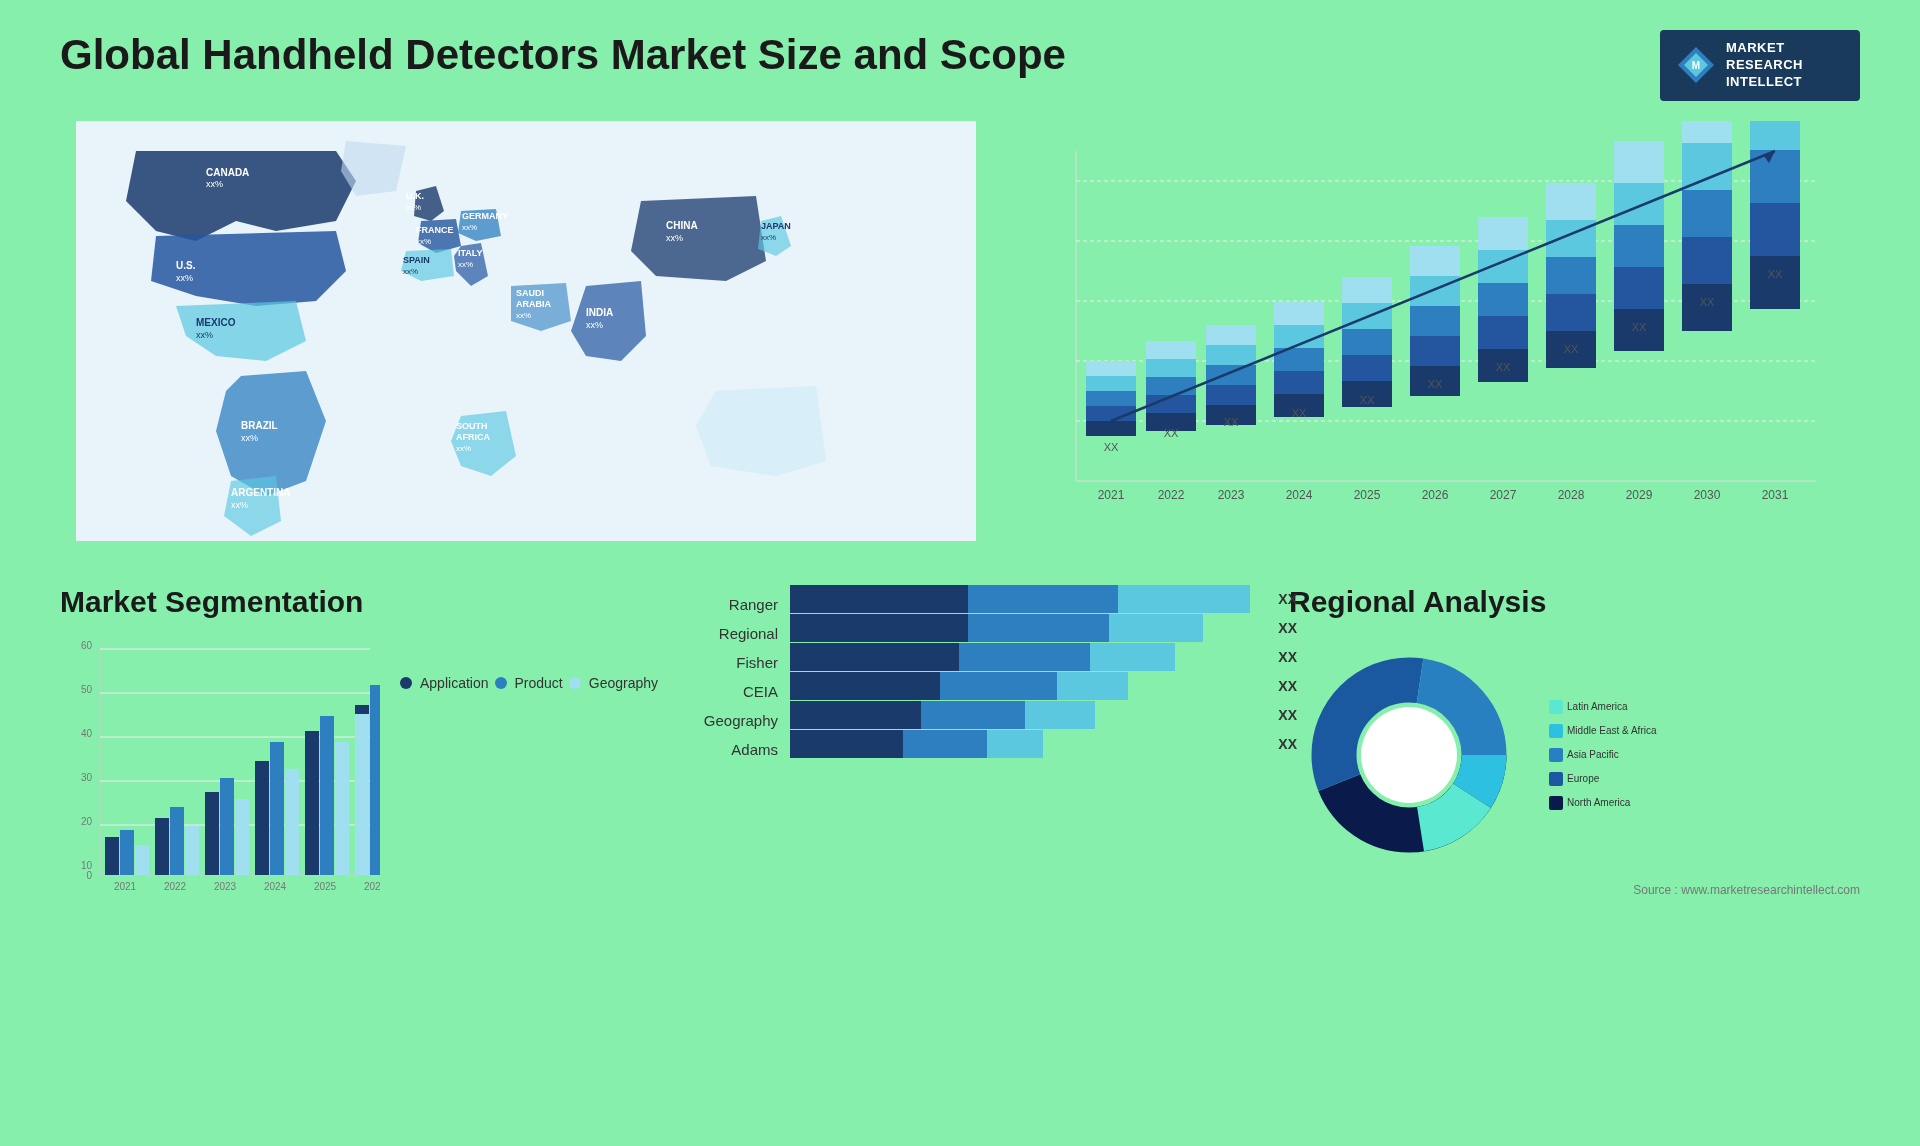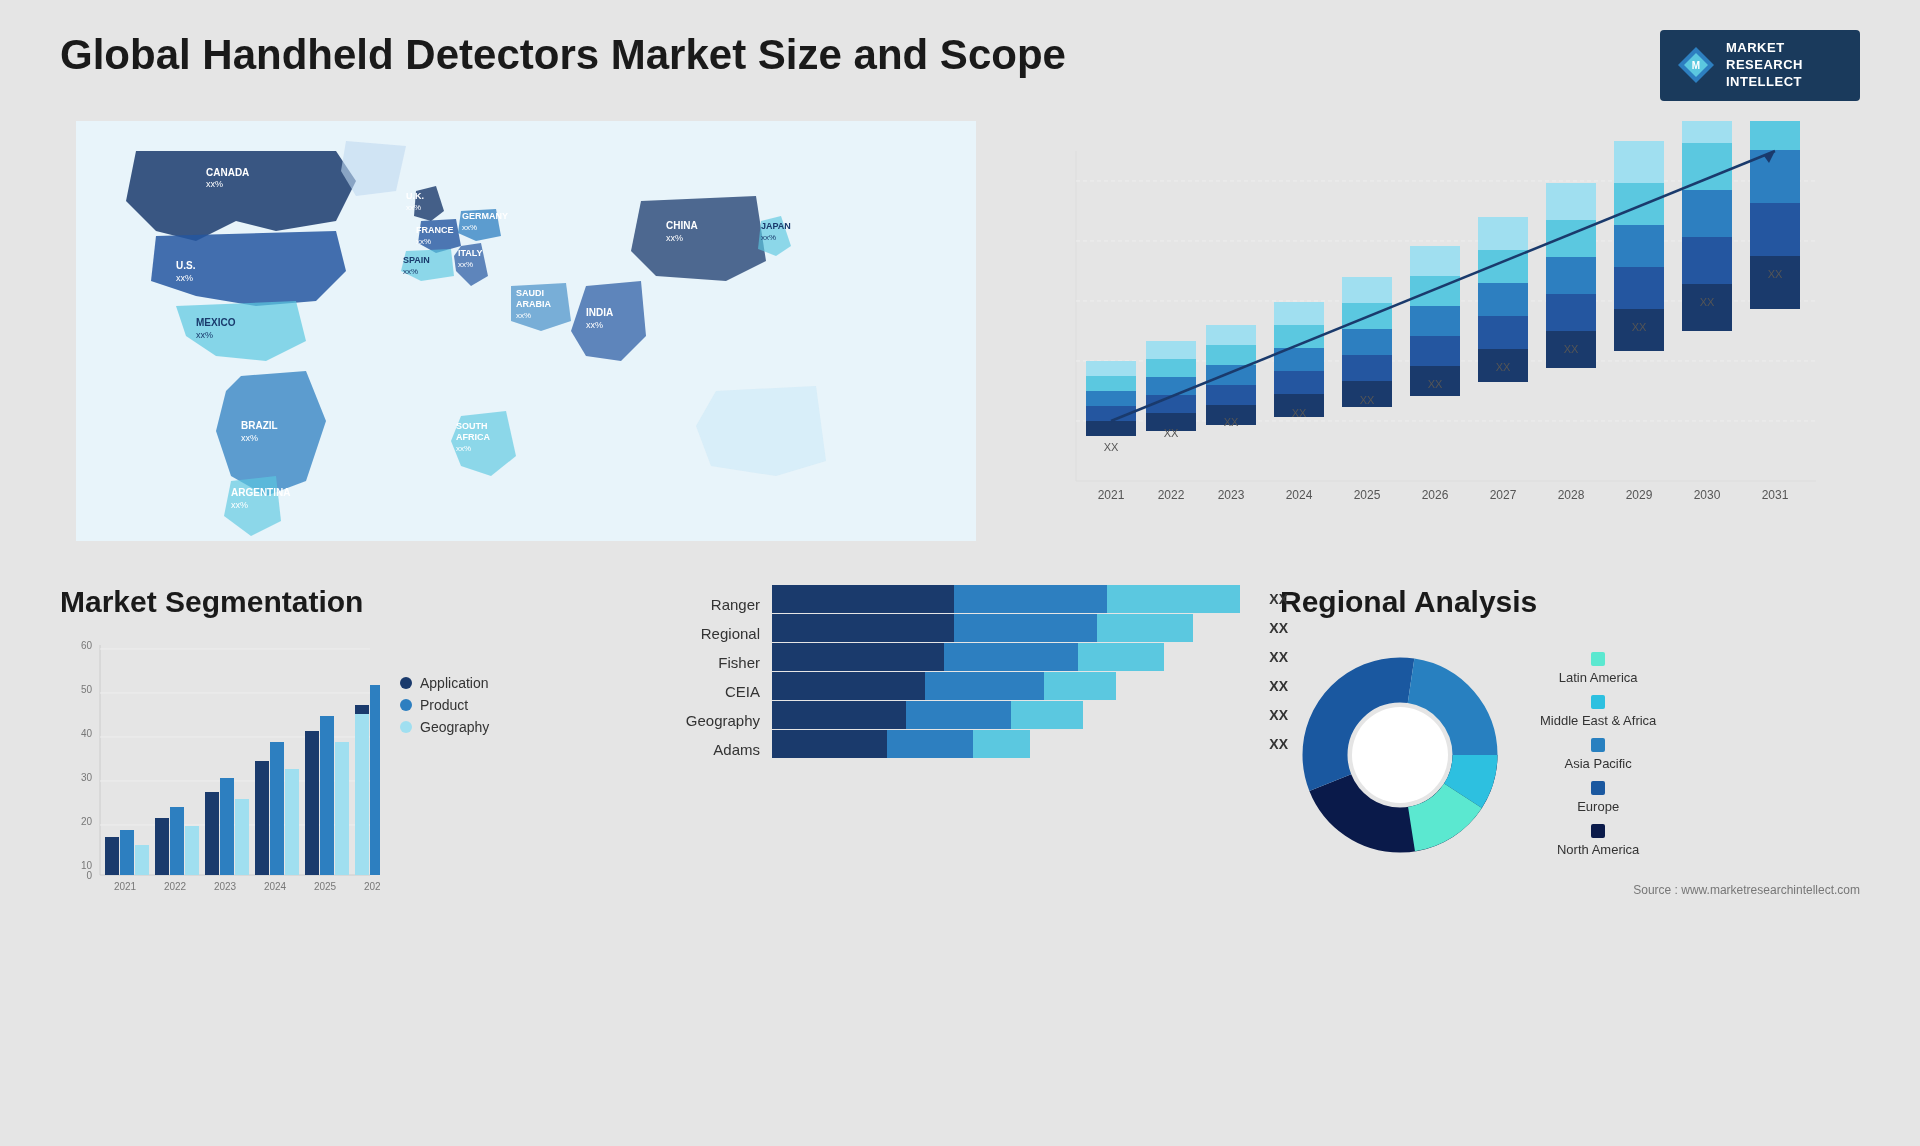--- a/index.html
+++ b/index.html
@@ -7,21 +7,21 @@
       font-family: Arial, sans-serif;
       background: #fff;
       width: 1920px;
       min-height: 1146px;
       overflow-x: hidden;
     }
     .page-container {
       width: 1920px;
       min-height: 1146px;
       padding: 30px 60px;
-      background: #e5e5e5;
+      background: #86efac;
     }
     .header {
       display: flex;
       justify-content: space-between;
       align-items: flex-start;
       margin-bottom: 20px;
     }
     .page-title {
       font-size: 42px;
       font-weight: 700;
@@ -83,21 +83,21 @@
     }
     .section-title {
       font-size: 30px;
       font-weight: 700;
       color: #1a1a1a;
       margin-bottom: 16px;
     }
     .seg-legend {
       margin-top: 10px;
       display: flex;
-      flex-direction: column;
+      flex-direction: row;
       gap: 6px;
     }
     .legend-item {
       display: flex;
       align-items: center;
       gap: 8px;
       font-size: 14px;
       color: #333;
     }
     .legend-dot {
@@ -151,23 +151,22 @@
     }
     .donut-legend {
       display: flex;
       flex-direction: column;
       gap: 10px;
     }
     .donut-legend-item {
       display: flex;
       align-items: center;
       gap: 4px;
-      font-size: 13px;
+      font-size: 10px;
       color: #333;
-      flex-direction: column;
     }
     .donut-legend-color {
       width: 14px;
       height: 14px;
       border-radius: 2px;
       flex-shrink: 0;
     }
     .source-text {
       font-size: 12px;
       color: #777;

